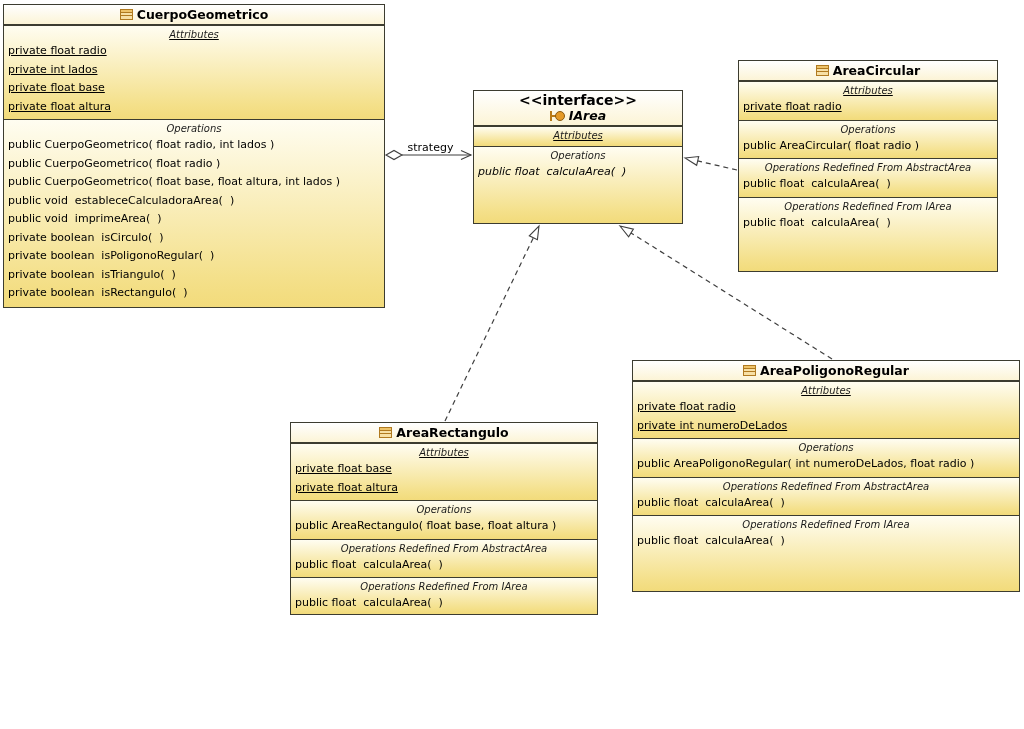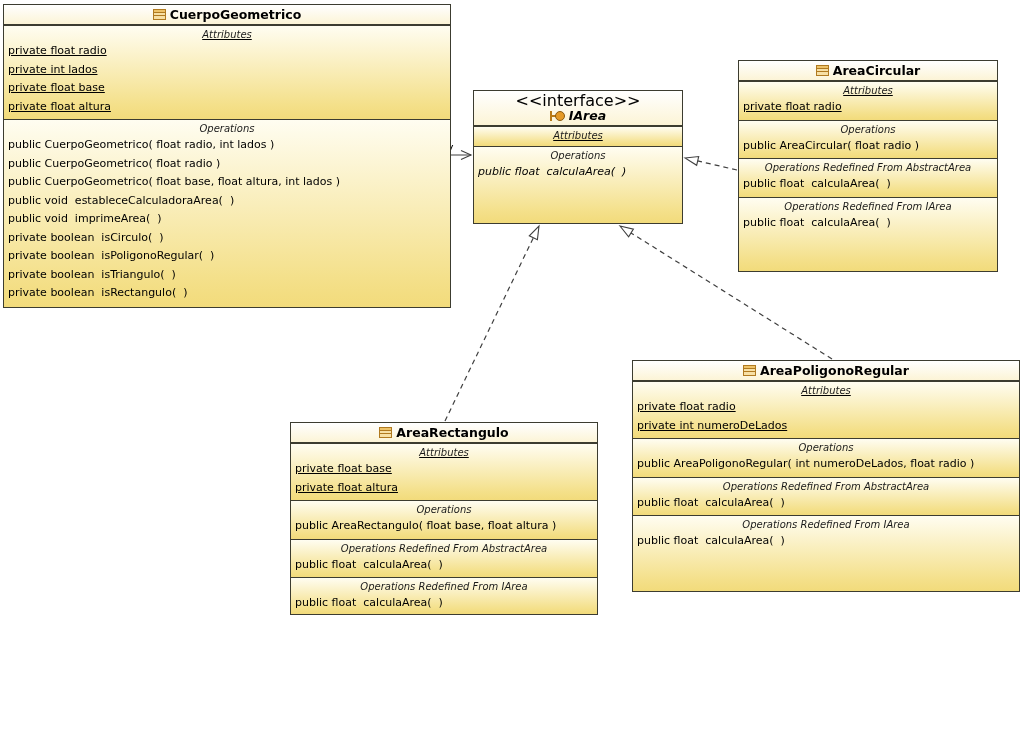--- a/index.html
+++ b/index.html
@@ -7,21 +7,21 @@
           font-family:"DejaVu Sans",sans-serif;}
   #connector-layer{position:absolute;left:0;top:0;width:1024px;height:729px;}
   #diagram{position:absolute;left:0;top:0;width:100%;height:100%;}
 
   .uml-class{position:absolute;display:flex;flex-direction:column;box-sizing:border-box;
              border:1px solid #3c3c30;background:#fffdf1;}
   .uml-title{background:linear-gradient(180deg,#ffffff,#fcf4d6);border-bottom:2px solid #3c3c30;
              display:flex;flex-direction:column;align-items:center;justify-content:center;
              padding:2px 2px 2px;}
   .title-row{display:flex;align-items:center;gap:4px;font-weight:bold;font-size:12.5px;color:#000;line-height:15px;}
-  .stereotype{font-size:16px;font-weight:400;color:#000;line-height:15px;}
+  .stereotype{font-size:14px;font-weight:700;color:#000;line-height:15px;}
   .uml-class.interface .title-row .name{font-style:italic;}
 
   .class-icon{width:13px;height:11px;border:1px solid #b07a20;box-sizing:border-box;display:inline-block;
               background:linear-gradient(#eec369,#eec369 3px,#f7e0a5 3px);position:relative;flex:none;}
   .class-icon::before{content:"";position:absolute;left:0;right:0;top:2px;height:1px;background:#b07a20;}
   .class-icon::after{content:"";position:absolute;left:0;right:0;top:5px;height:1px;background:#b07a20;}
 
   .interface-icon{width:15px;height:10px;display:inline-block;position:relative;flex:none;
                   background:linear-gradient(#b97a17,#b97a17) no-repeat 1px 4px/6px 2px;}
   .interface-icon::before{content:"";position:absolute;left:0;top:0;bottom:0;width:2px;background:#b97a17;}
@@ -60,21 +60,21 @@
       <g>
         <line x1="445" y1="421" x2="533.3549807159031" y2="237.71041234466895" class="conn dashed"></line>
         <polygon points="539,226 537.4085849890578,239.66445748147171 529.3013764427485,235.7563672078662" class="head"></polygon>
       </g>
       <g>
         <line x1="832" y1="359" x2="631.0122891512037" y2="232.90865309957593" class="conn dashed"></line>
         <polygon points="620,226 633.4037459933646,229.09670685492847 628.6208323090428,236.7205993442234" class="head"></polygon>
       </g>
     </svg>
   <div id="diagram">
-      <div class="uml-class" style="left: 3px; top: 4px; width: 448px; height: 304px;">
+      <div class="uml-class" style="left: 3px; top: 4px; width: 382px; height: 304px;">
         <div class="uml-title">
           <div class="title-row">
             <span class="class-icon"></span>
             <span class="name">CuerpoGeometrico</span>
           </div>
         </div>
         <div class="uml-compartment first">
           <div class="sect-header">Attributes</div>
           <div class="uml-row">private float radio</div>
           <div class="uml-row">private int lados</div>

